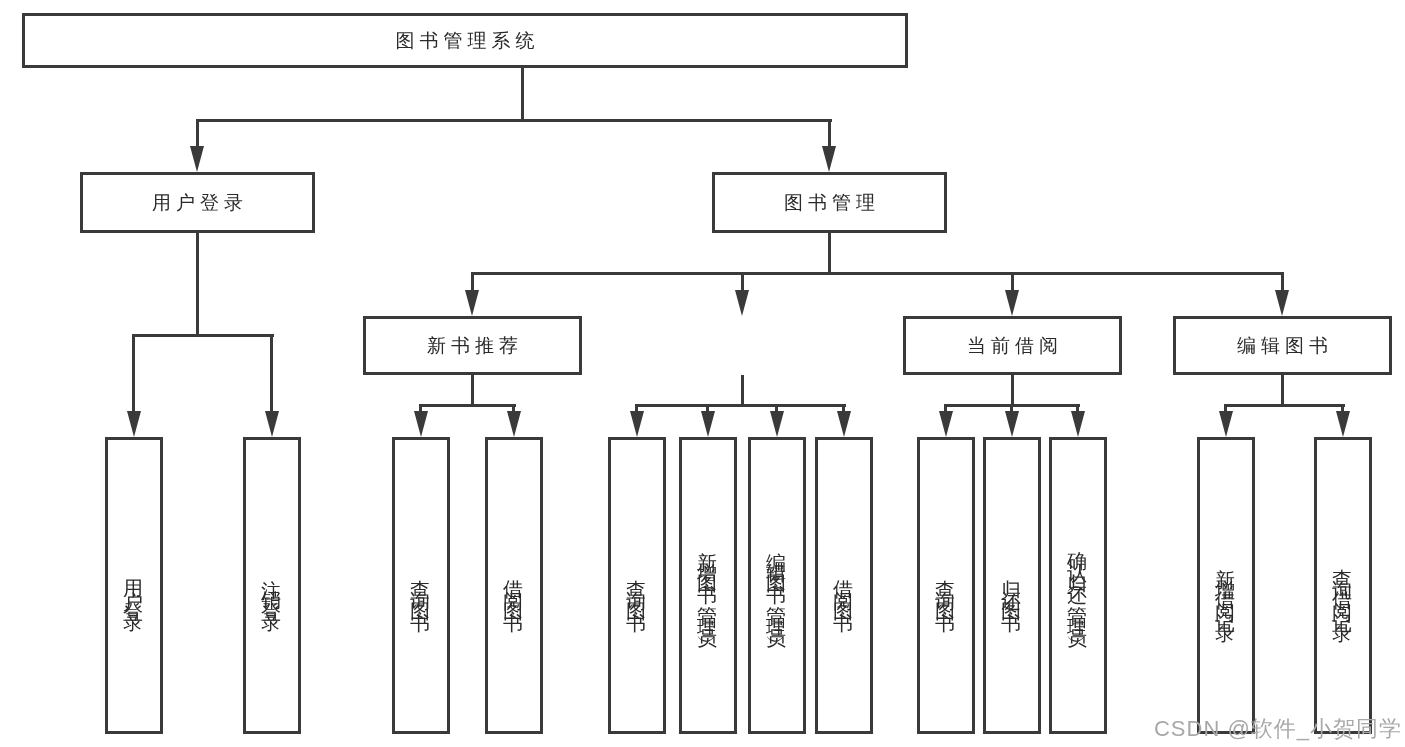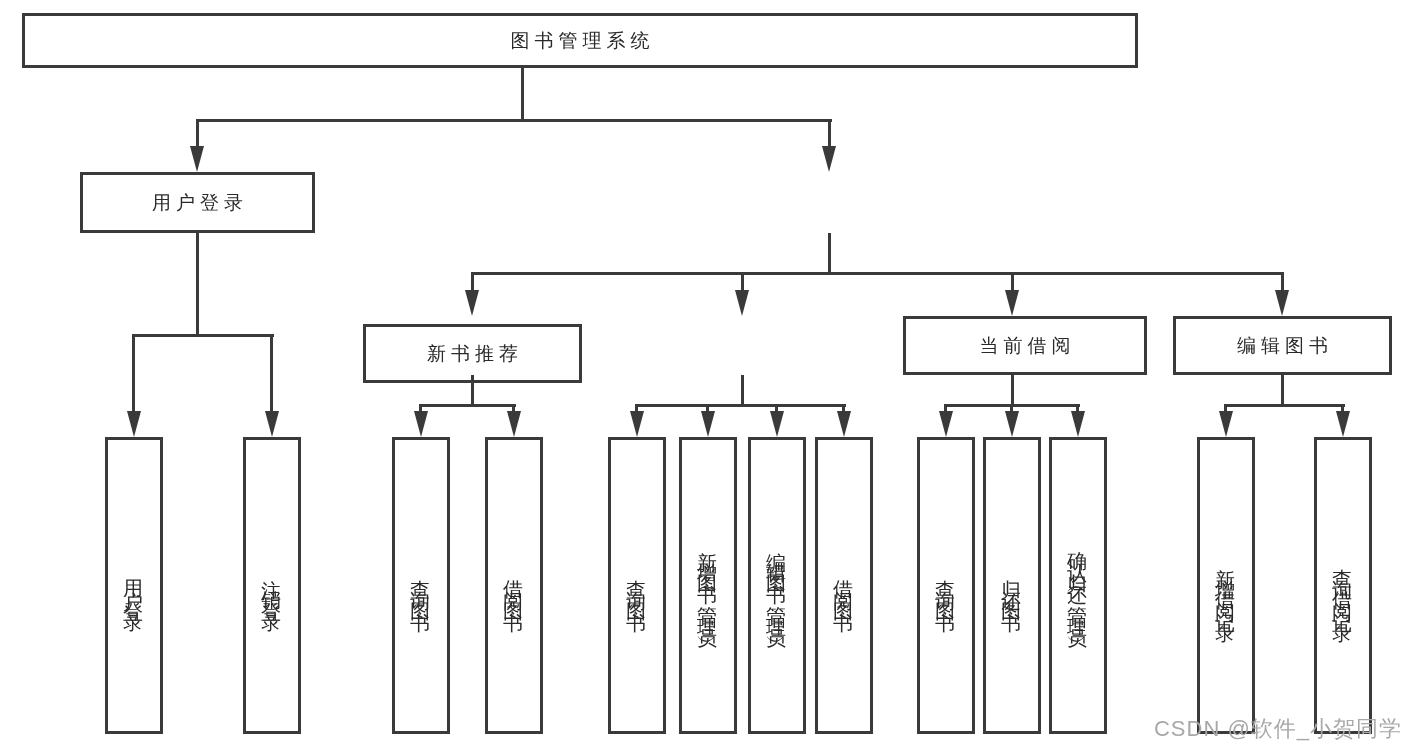--- a/index.html
+++ b/index.html
@@ -56,57 +56,60 @@
     color:var(--wm);
     z-index:10;
     white-space:nowrap;
   }
 </style>
 </head>
 <body>
 
 <div class="stage">
 
-  <div class="box" style="left:22px; top:13px; width:1116px; height:55px;">
+  <div class="box" style="left:22px; top:13px; width:886px; height:55px;">
     <span class="lbl">图书管理系统</span>
   </div>
 
   <div class="vline" style="left:521px; top:68px;  height:53px;"></div>
   <div class="hline" style="left:196px; top:119px; width:636px;"></div>
   <div class="vline" style="left:196px; top:119px; height:29px;"></div>
   <div class="arrow" style="left:190px; top:146px;"></div>
   <div class="vline" style="left:828px; top:119px; height:29px;"></div>
   <div class="arrow" style="left:822px; top:146px;"></div>
 
   <div class="box" style="left:80px; top:172px; width:235px; height:61px;">
     <span class="lbl">用户登录</span>
+  </div>
+  <div class="box" style="left:712px; top:172px; width:235px; height:61px;">
+    <span class="lbl">图书管理</span>
   </div>
 
   <div class="vline" style="left:196px; top:233px; height:104px;"></div>
   <div class="hline" style="left:132px; top:334px; width:142px;"></div>
   <div class="vline" style="left:132px; top:334px; height:80px;"></div>
   <div class="arrow" style="left:127px; top:411px;"></div>
   <div class="vline" style="left:270px; top:334px; height:80px;"></div>
   <div class="arrow" style="left:265px; top:411px;"></div>
 
   <div class="vline" style="left:828px;  top:233px; height:42px;"></div>
   <div class="hline" style="left:471px;  top:272px; width:813px;"></div>
   <div class="vline" style="left:471px;  top:272px; height:20px;"></div>
   <div class="arrow" style="left:465px;  top:290px;"></div>
   <div class="vline" style="left:741px;  top:272px; height:20px;"></div>
   <div class="arrow" style="left:735px;  top:290px;"></div>
   <div class="vline" style="left:1011px; top:272px; height:20px;"></div>
   <div class="arrow" style="left:1005px; top:290px;"></div>
   <div class="vline" style="left:1281px; top:272px; height:20px;"></div>
   <div class="arrow" style="left:1275px; top:290px;"></div>
 
-  <div class="box" style="left:363px; top:316px; width:219px; height:59px;margin-top:8px;">
+  <div class="box" style="left:363px; top:316px; width:219px; height:59px;">
     <span class="lbl">新书推荐</span>
   </div>
-  <div class="box" style="left:903px; top:316px; width:244px; height:59px;">
+  <div class="box" style="left:903px; top:316px; width:219px; height:59px;">
     <span class="lbl">当前借阅</span>
   </div>
   <div class="box" style="left:1173px; top:316px; width:219px; height:59px;">
     <span class="lbl">编辑图书</span>
   </div>
 
   <div class="vline" style="left:471px; top:375px; height:32px;"></div>
   <div class="hline" style="left:419px; top:404px; width:97px;"></div>
   <div class="vline" style="left:419px; top:404px; height:9px;"></div>
   <div class="arrow" style="left:414px; top:411px;"></div>

